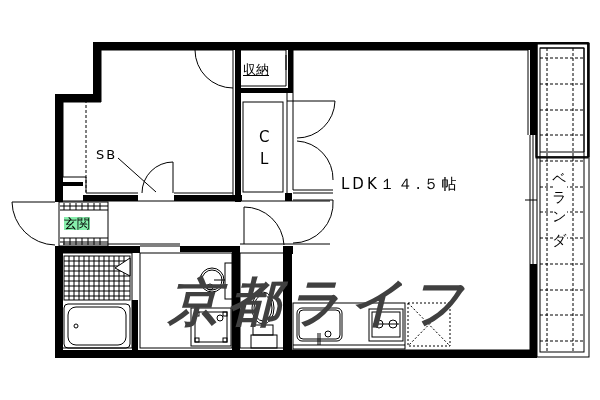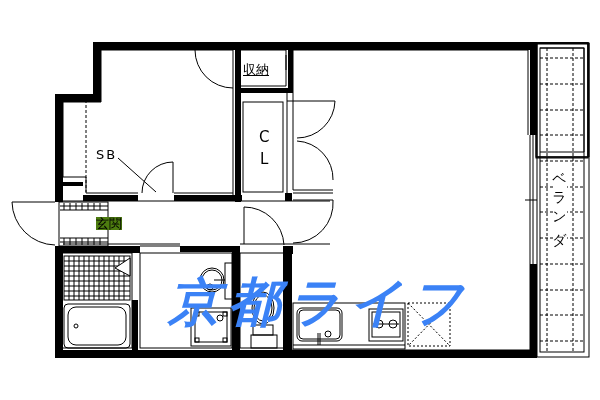--- a/index.html
+++ b/index.html
@@ -1,21 +1,21 @@
 <!DOCTYPE html>
 <html><head>
 <meta charset="utf-8">
 <style>
   html, body { margin:0; padding:0; background:#ffffff; }
   body { width:600px; height:400px; overflow:hidden; position:relative; font-family:"DejaVu Sans", sans-serif; }
   #plan { position:absolute; left:0; top:0; width:600px; height:400px; }
   .lbl { position:absolute; color:#000; font-size:15px; white-space:nowrap; line-height:1; letter-spacing:3px; }
   .lbl-sm { font-size:13px; letter-spacing:2px; }
   .vert { writing-mode:vertical-rl; letter-spacing:4px; font-size:14px; }
-  .wm { position:absolute; color:#3b82f6; font-size:52px; font-weight:bold; letter-spacing:8px; white-space:nowrap; font-style:italic;text-align:right; }
+  .wm { position:absolute; color:#404040; font-size:52px; font-weight:bold; letter-spacing:8px; white-space:nowrap; font-style:italic;text-align:right; }
 </style>
 </head>
 <body>
 
 <div id="plan">
 <svg width="600" height="400" viewBox="0 0 600 400" xmlns="http://www.w3.org/2000/svg">
 
   <g>
     <rect x="536" y="43" width="52" height="115" fill="none" stroke="#000" stroke-width="1"></rect>
     <rect x="536" y="43" width="52" height="114" fill="none" stroke="#000" stroke-width="1"></rect>
@@ -242,15 +242,16 @@
     <line x1="293" y1="193" x2="333" y2="193"></line>
   </g>
 </svg>
 
 <div class="wm" style="left:168px; top:268px;">京都ライフ</div>
 
 <div class="lbl lbl-sm" style="left:243px; top:63px; letter-spacing:0;text-decoration:underline;">収納</div>
 <div class="lbl" style="left:259px; top:130px;">C</div>
 <div class="lbl" style="left:260px; top:152px;">L</div>
 <div class="lbl lbl-sm" style="left:96px; top:148px;">SB</div>
-<div class="lbl lbl-sm" style="left:64px; top:217px; letter-spacing:0; background:#4d7c0f;margin-left:32px;">玄関</div>
+<div class="lbl" style="left:341px; top:177px;">LDK１４.５帖</div>
+<div class="lbl lbl-sm" style="left:64px; top:217px; letter-spacing:0; background:#86efac;">玄関</div>
 <div class="lbl vert" style="left:553px; top:162px; background:#fff;">ベランダ</div>
 </div>
 
 </body></html>

